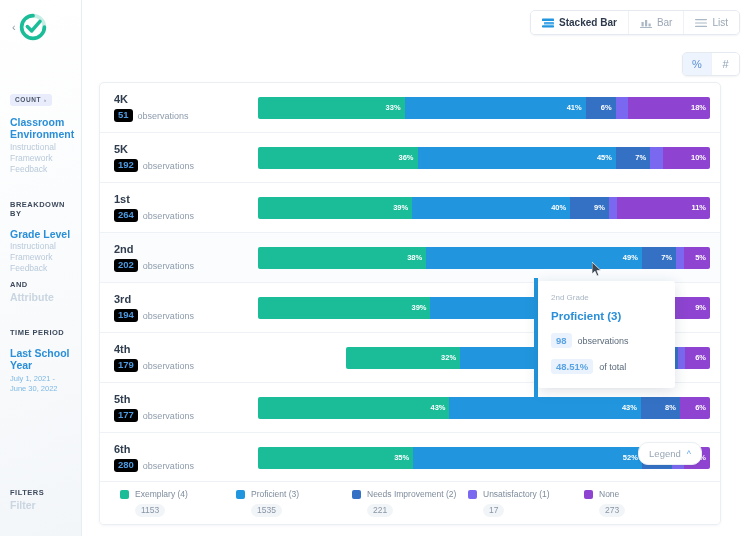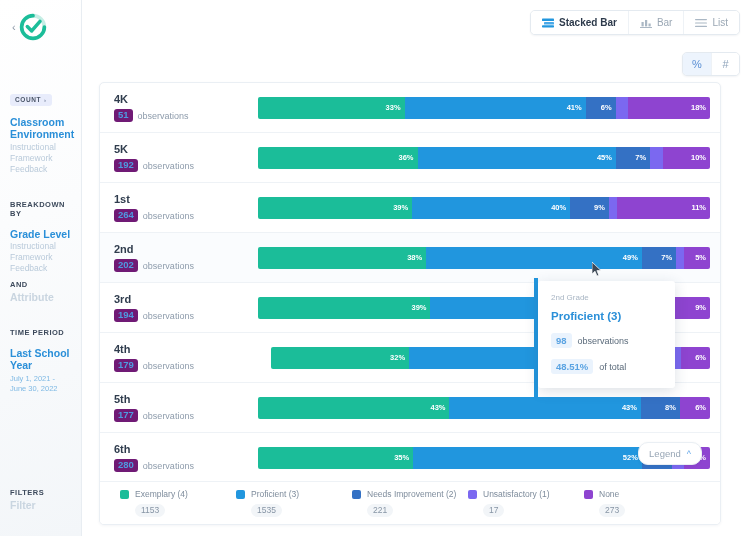--- a/index.html
+++ b/index.html
@@ -88,21 +88,21 @@
   .row {
     height: 50px; display: flex; align-items: center;
     border-bottom: 1px solid #eef2f6; padding: 0 10px 0 14px;
     position: relative;
   }
   .row.hovered { background: #fafcfe; }
   .row-label { width: 140px; flex: 0 0 140px; }
   .grade { font-size: 11px; font-weight: 700; color: #2f3c4d; line-height: 1.1; }
   .obs-line { display: flex; align-items: center; gap: 5px; margin-top: 4px; }
   .obs-count {
-    background: #701a75; color: #4e9ae0; font-size: 9.5px; font-weight: 600;
+    background: #000000; color: #4e9ae0; font-size: 9.5px; font-weight: 600;
     padding: 1.5px 4px; border-radius: 3px; line-height: 1.1;
   }
   .obs-word { font-size: 9px; color: #8d9bab; }
 
   .bar-wrap { flex: 1; display: flex; justify-content: flex-end; }
   .bar { height: 22px; display: flex; border-radius: 2px; overflow: hidden; }
   .seg-bar {
     display: flex; align-items: center; justify-content: flex-end;
     color: #ffffff; font-size: 7.5px; font-weight: 700;
     padding-right: 4px; overflow: hidden; white-space: nowrap;
@@ -345,21 +345,21 @@
           </div>
           <div class="row">
             <div class="row-label">
               <div class="grade">4th</div>
               <div class="obs-line">
                 <span class="obs-count">179</span>
                 <span class="obs-word">observations</span>
               </div>
             </div>
             <div class="bar-wrap">
-              <div class="bar" style="width: 439px;">
+              <div class="bar" style="width: 364px;">
                 <div class="seg-bar" style="flex: 32 0 0px; background: rgb(27, 189, 153);">32%</div>
                 <div class="seg-bar" style="flex: 54 0 0px; background: rgb(33, 150, 222);">54%</div>
                 <div class="seg-bar" style="flex: 7 0 0px; background: rgb(52, 113, 196);">7%</div>
                 <div class="seg-bar" style="flex: 1 0 0px; background: rgb(123, 104, 240);"></div>
                 <div class="seg-bar" style="flex: 6 0 0px; background: rgb(142, 68, 208);">6%</div>
               </div>
             </div>
           </div>
           <div class="row">
             <div class="row-label">

